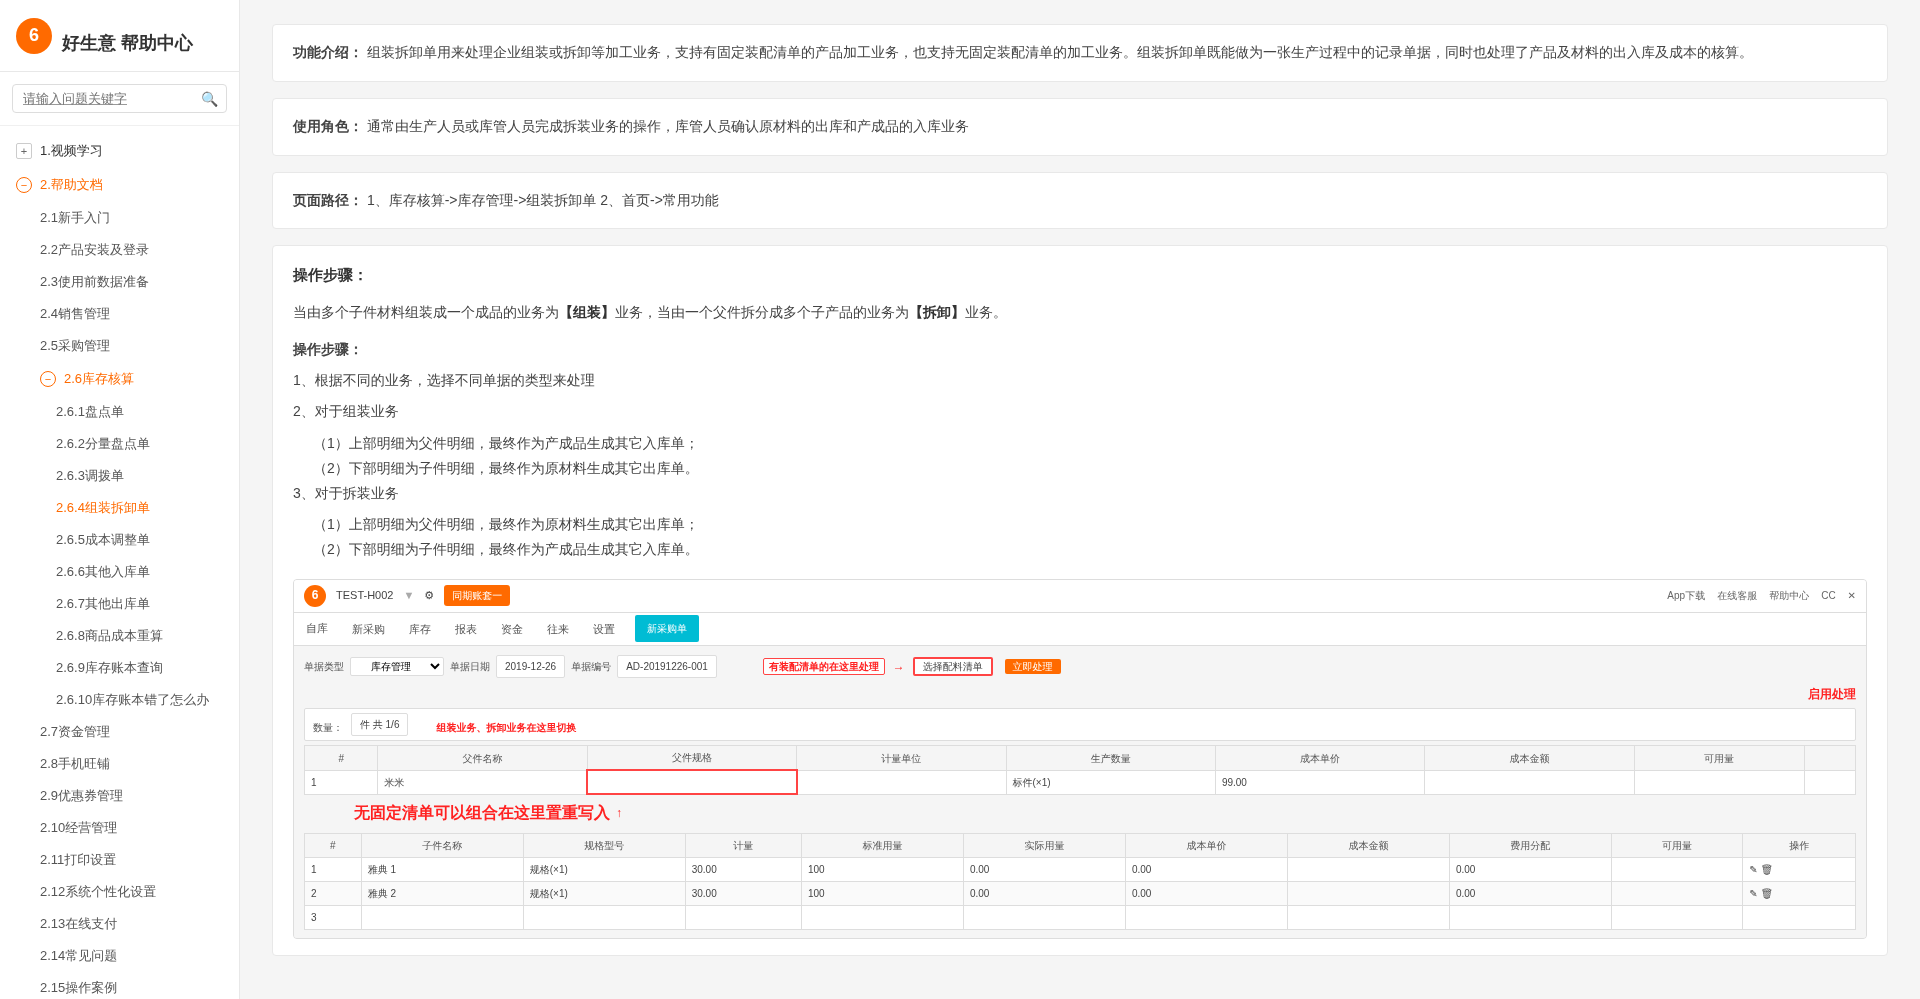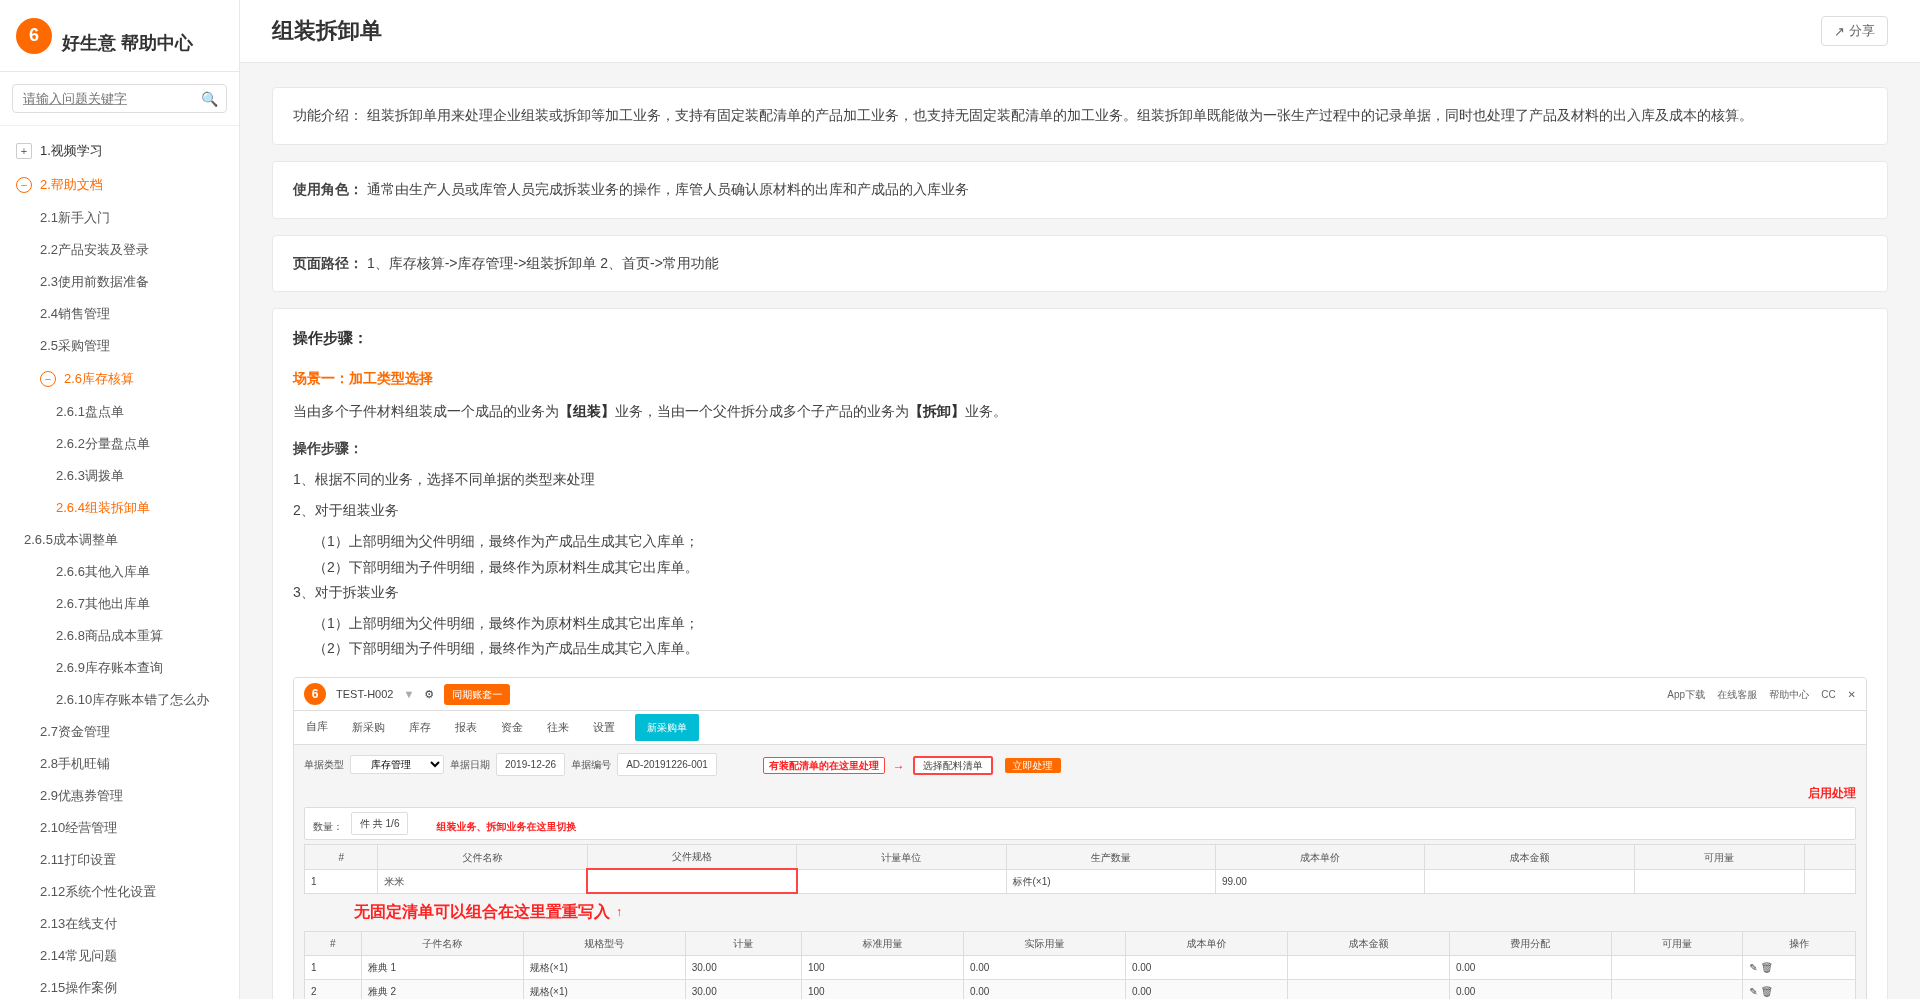--- a/index.html
+++ b/index.html
@@ -244,70 +244,62 @@
       <div class="nav-item-level2">2.5采购管理</div>
 
       <div class="nav-item-level1 open" style="padding-left:40px;font-size:13px;color:#ff6a00;">
         <span class="nav-minus">−</span>
         <span>2.6库存核算</span>
       </div>
       <div class="nav-item-level2" style="padding-left:56px;">2.6.1盘点单</div>
       <div class="nav-item-level2" style="padding-left:56px;">2.6.2分量盘点单</div>
       <div class="nav-item-level2" style="padding-left:56px;">2.6.3调拨单</div>
       <div class="nav-item-level2 active" style="padding-left:56px;">2.6.4组装拆卸单</div>
-      <div class="nav-item-level2" style="padding-left:24px;">2.6.5成本调整单</div>
+      <div class="nav-item-level2" style="padding-left:56px;">2.6.5成本调整单</div>
       <div class="nav-item-level2" style="padding-left:56px;">2.6.6其他入库单</div>
       <div class="nav-item-level2" style="padding-left:56px;">2.6.7其他出库单</div>
       <div class="nav-item-level2" style="padding-left:56px;">2.6.8商品成本重算</div>
       <div class="nav-item-level2" style="padding-left:56px;">2.6.9库存账本查询</div>
       <div class="nav-item-level2" style="padding-left:56px;">2.6.10库存账本错了怎么办</div>
 
       <div class="nav-item-level2">2.7资金管理</div>
       <div class="nav-item-level2">2.8手机旺铺</div>
       <div class="nav-item-level2">2.9优惠券管理</div>
       <div class="nav-item-level2">2.10经营管理</div>
       <div class="nav-item-level2">2.11打印设置</div>
       <div class="nav-item-level2">2.12系统个性化设置</div>
       <div class="nav-item-level2">2.13在线支付</div>
       <div class="nav-item-level2">2.14常见问题</div>
       <div class="nav-item-level2">2.15操作案例</div>
     </div>
   </div>
 </div>
 
 <div class="main">
-  <div class="main-header">
-    <h1 class="main-title">组装拆卸单</h1>
-    <button class="share-btn">
-      <span style="font-size:13px;">↗</span>
-      <span>分享</span>
-    </button>
-  </div>
 
   <div class="content-area">
 
     <div class="info-block">
-      <span style="font-weight:normal;">功能介绍：</span>
+      <span style="font-weight:bold;">功能介绍：</span>
       <span>组装拆卸单用来处理企业组装或拆卸等加工业务，支持有固定装配清单的产品加工业务，也支持无固定装配清单的加工业务。组装拆卸单既能做为一张生产过程中的记录单据，同时也处理了产品及材料的出入库及成本的核算。</span>
     </div>
 
     <div class="info-block">
       <span style="font-weight:bold;">使用角色：</span>
       <span>通常由生产人员或库管人员完成拆装业务的操作，库管人员确认原材料的出库和产成品的入库业务</span>
     </div>
 
     <div class="info-block">
       <span style="font-weight:bold;">页面路径：</span>
       <span>1、库存核算-&gt;库存管理-&gt;组装拆卸单 2、首页-&gt;常用功能</span>
     </div>
 
     <div class="info-block">
       <p class="section-title">操作步骤：</p>
 
-      <p class="section-subtitle">场景一：加工类型选择</p>
       <p class="step-text">
         当由多个子件材料组装成一个成品的业务为<b>【组装】</b>业务，当由一个父件拆分成多个子产品的业务为<b>【拆卸】</b>业务。
       </p>
 
       <p class="step-text" style="font-weight:bold;margin-top:12px;">操作步骤：</p>
       <p class="step-text">1、根据不同的业务，选择不同单据的类型来处理</p>
       <p class="step-text">2、对于组装业务</p>
       <p class="sub-step">（1）上部明细为父件明细，最终作为产成品生成其它入库单；</p>
       <p class="sub-step">（2）下部明细为子件明细，最终作为原材料生成其它出库单。</p>
       <p class="step-text">3、对于拆装业务</p>

